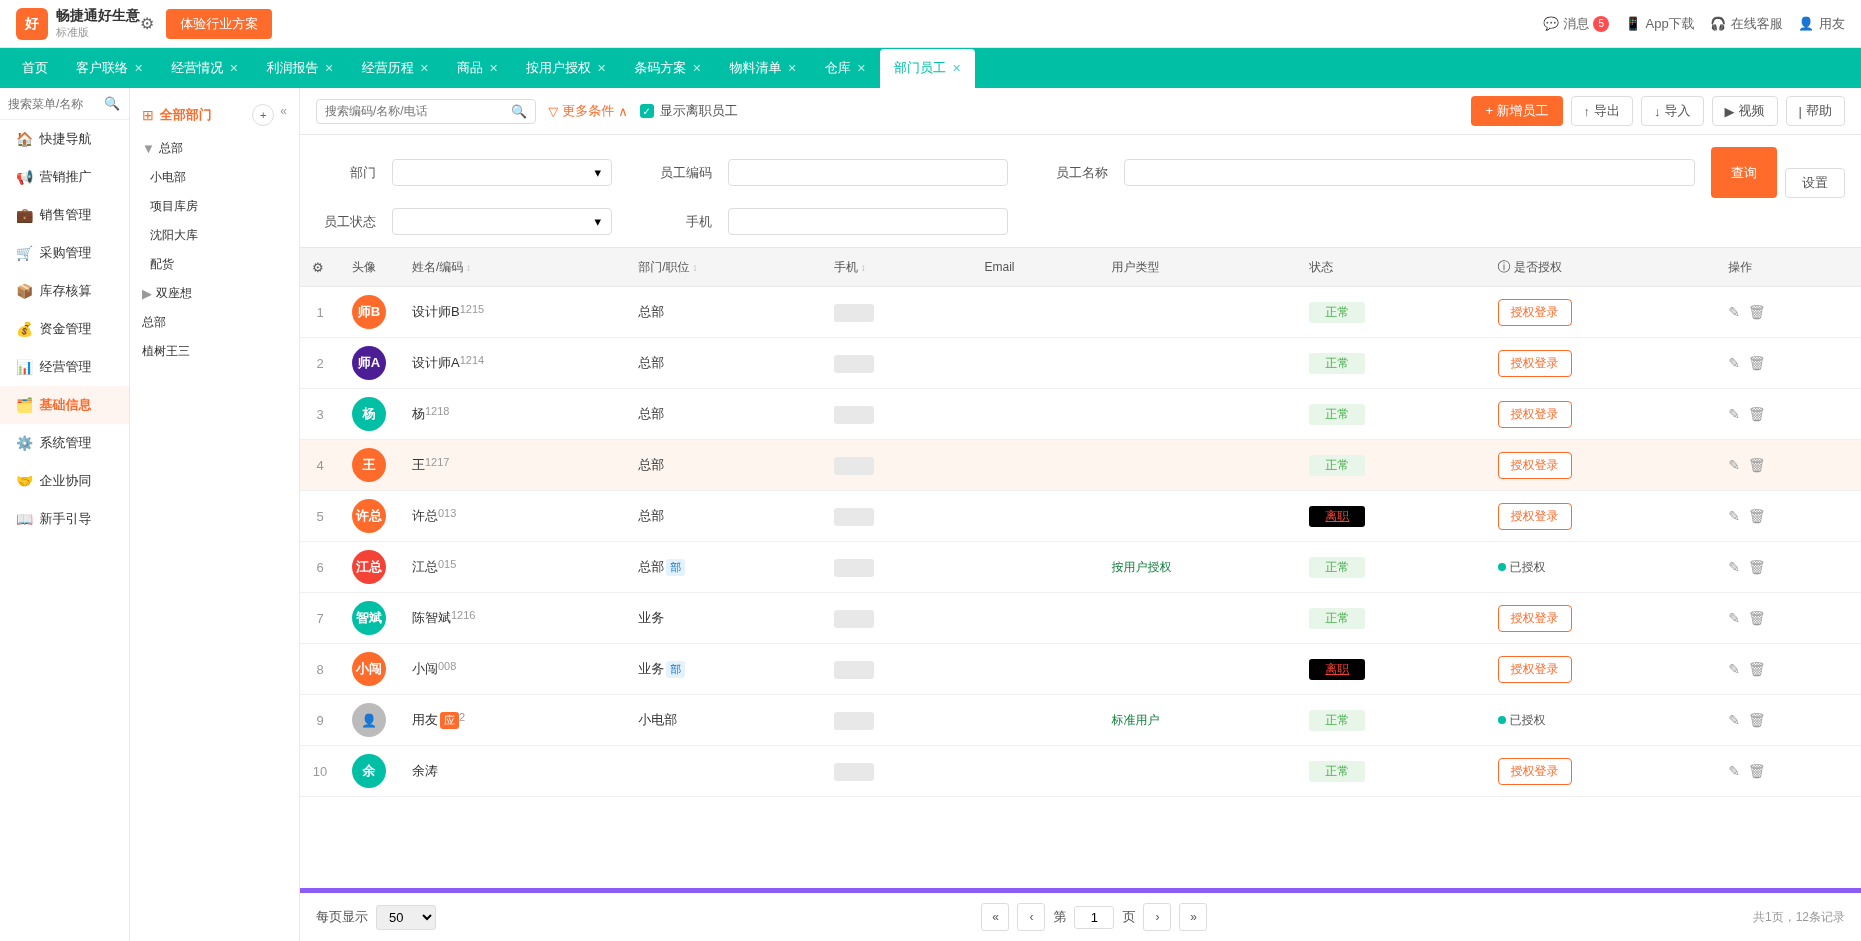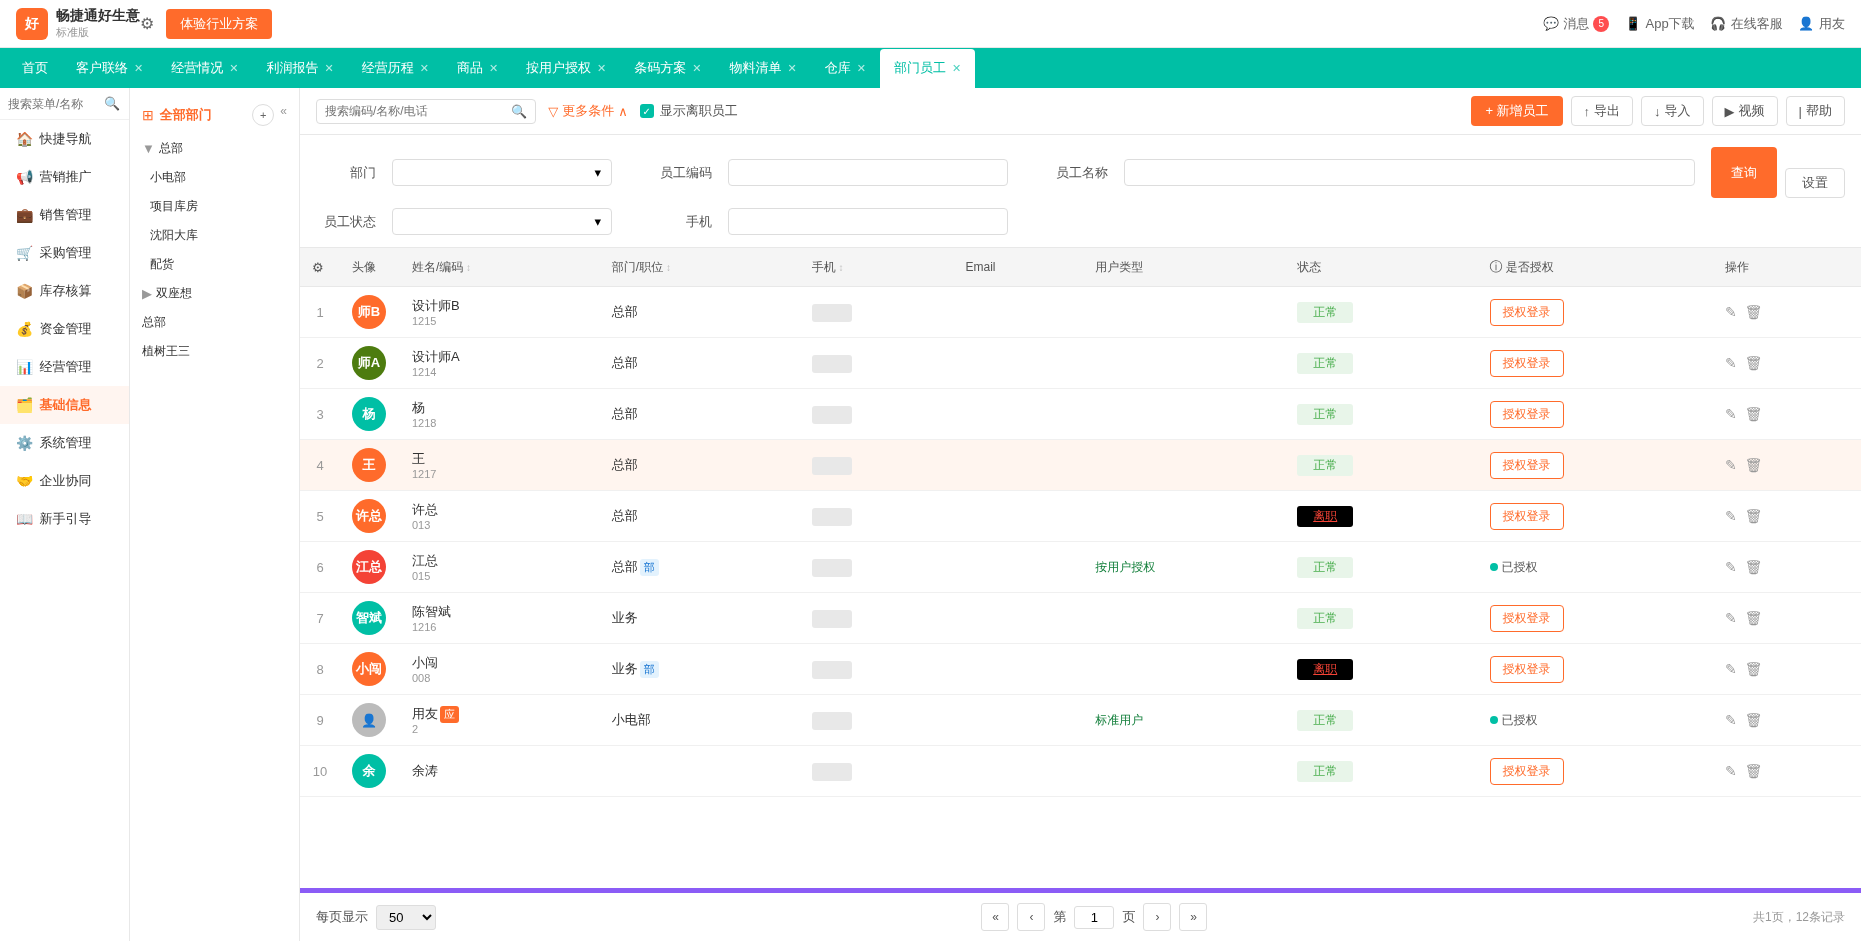--- a/index.html
+++ b/index.html
@@ -83,21 +83,21 @@
     tr.highlighted { background: #fff5ef; }
     .avatar { width: 34px; height: 34px; border-radius: 50%; display: flex; align-items: center; justify-content: center; color: #fff; font-size: 13px; font-weight: bold; }
     .status-badge { display: inline-block; padding: 2px 16px; border-radius: 3px; font-size: 12px; }
     .status-normal { background: #e8f5e9; color: #4caf50; }
     .status-resigned { background: #000000; color: #f44336; text-decoration: underline; }
     .auth-btn { border: 1px solid #ff6b2b; color: #ff6b2b; background: #fff; padding: 4px 12px; border-radius: 4px; cursor: pointer; font-size: 12px; white-space: nowrap; }
     .authorized { color: #555; font-size: 12px; display: flex; align-items: center; gap: 4px; }
     .authorized-dot { width: 8px; height: 8px; border-radius: 50%; background: #00bfa5; display: inline-block; }
     .action-icons { display: flex; gap: 8px; }
     .action-icon { color: #999; cursor: pointer; font-size: 14px; }
-    .name-code { display: flex; flex-direction: column; }
+    .name-code { display: flex; }
     .emp-name { font-size: 13px; color: #333; }
     .emp-code { font-size: 11px; color: #999; }
     .mobile-blur { color: #bbb; background: #e8e8e8; border-radius: 3px; padding: 2px 20px; font-size: 12px; }
     .dept-badge { display: inline-block; background: #e3f2fd; color: #1976d2; border-radius: 3px; padding: 1px 4px; font-size: 11px; margin-left: 2px; }
     .user-type { font-size: 12px; color: #15803d; }
 
     
     .pagination { background: #fff; padding: 10px 16px; display: flex; align-items: center; justify-content: space-between; border-top: 5px solid #8b5cf6; flex-shrink: 0; }
     .page-size { display: flex; align-items: center; gap: 8px; color: #555; font-size: 13px; }
     .page-size select { border: 1px solid #ddd; border-radius: 3px; padding: 3px 8px; font-size: 13px; }
@@ -369,21 +369,21 @@
     <td>
       <div class="action-icons">
         <span class="action-icon">✎</span>
         <span class="action-icon">🗑</span>
       </div>
     </td>
   </tr>
               <tr>
     <td style="text-align:center;color:#999;">2</td>
     <td>
-      <div class="avatar" style="background:#4d7c0f;">师A</div>
+      <div class="avatar" style="background:#4c1d95;">师A</div>
     </td>
     <td>
       <div class="name-code">
         <span class="emp-name">设计师A</span>
         <span class="emp-code">1214</span>
       </div>
     </td>
     <td>总部</td>
     <td><span class="mobile-blur"></span></td>
     <td></td>

